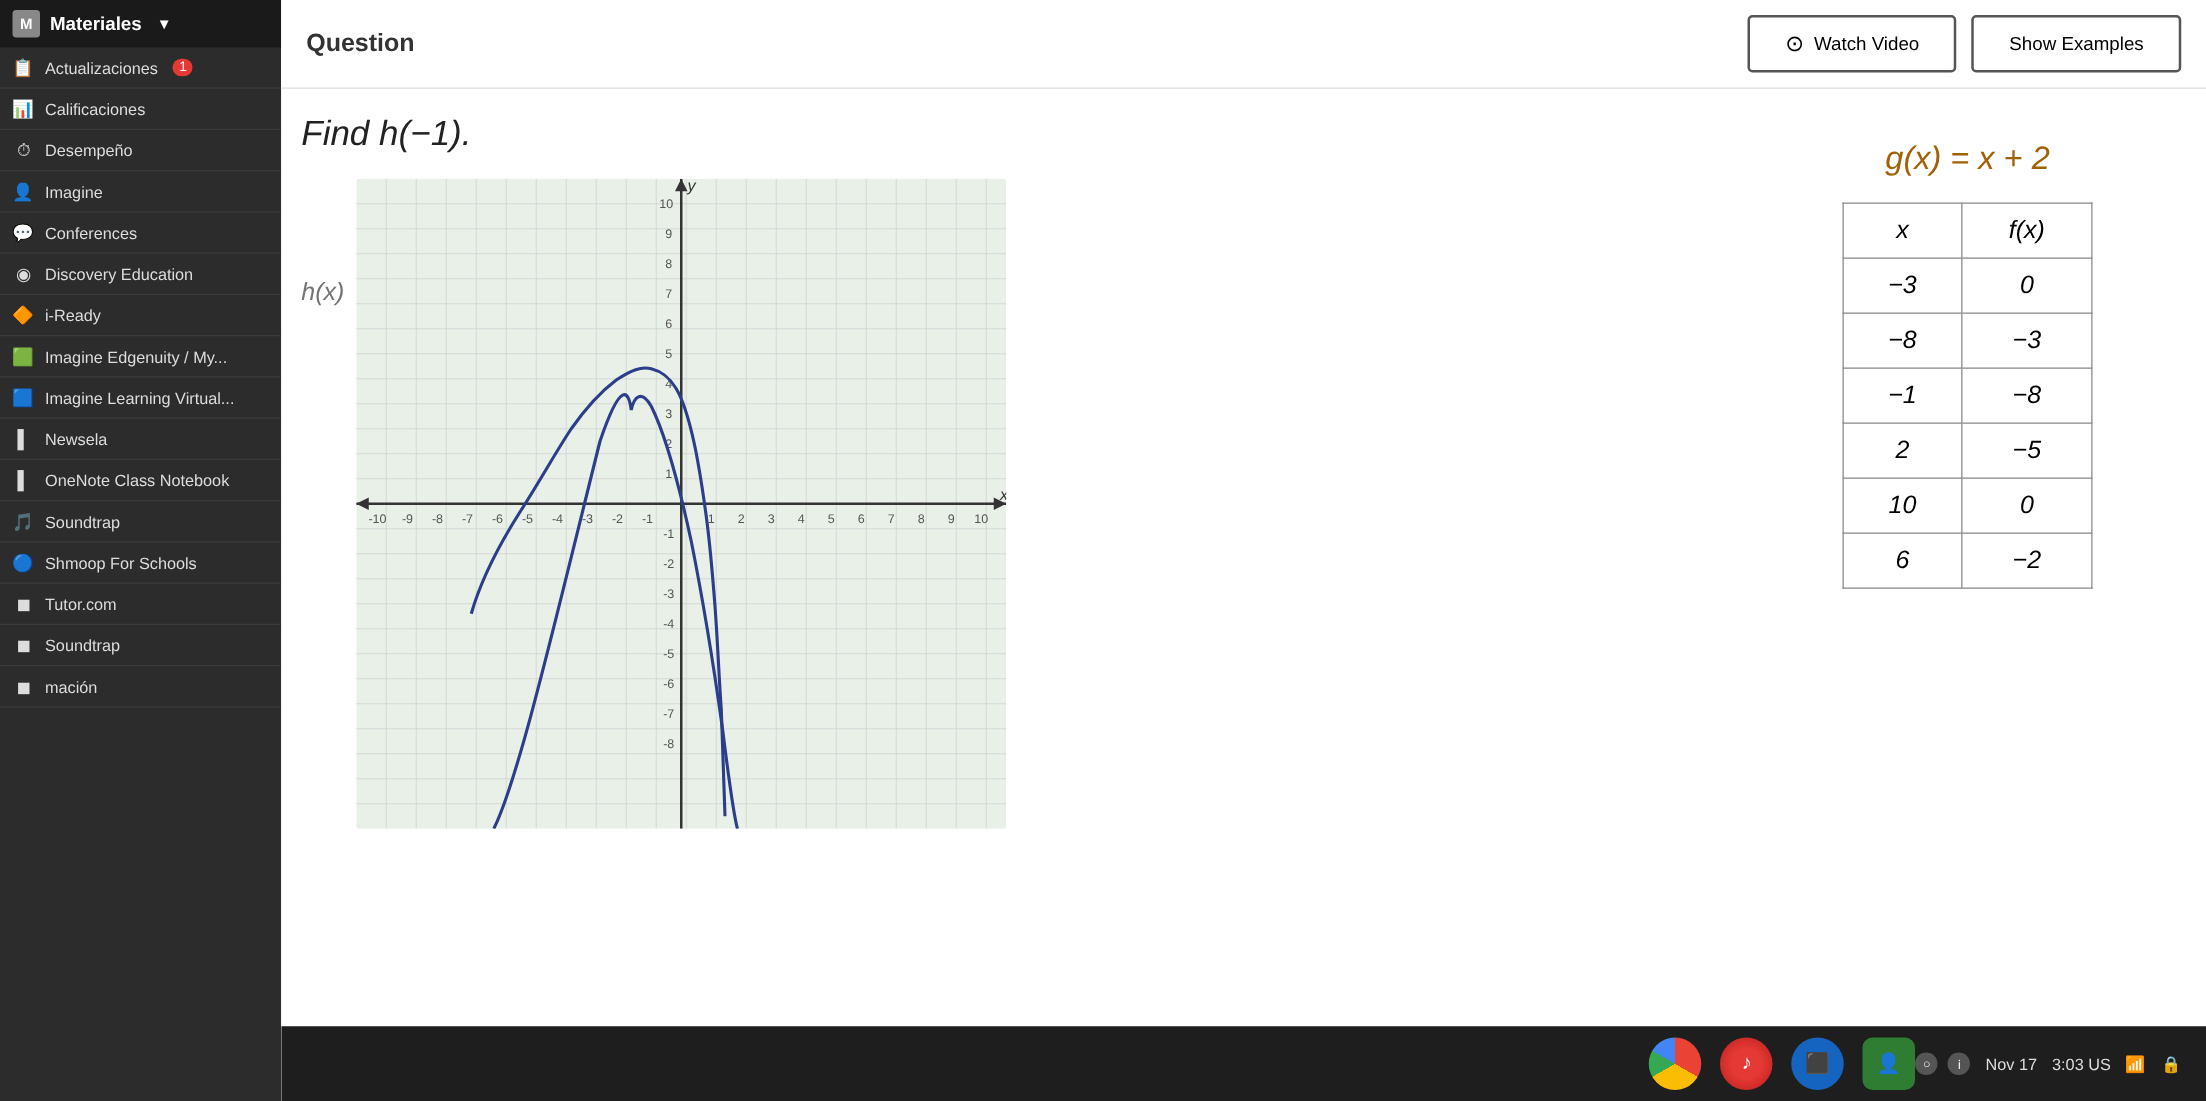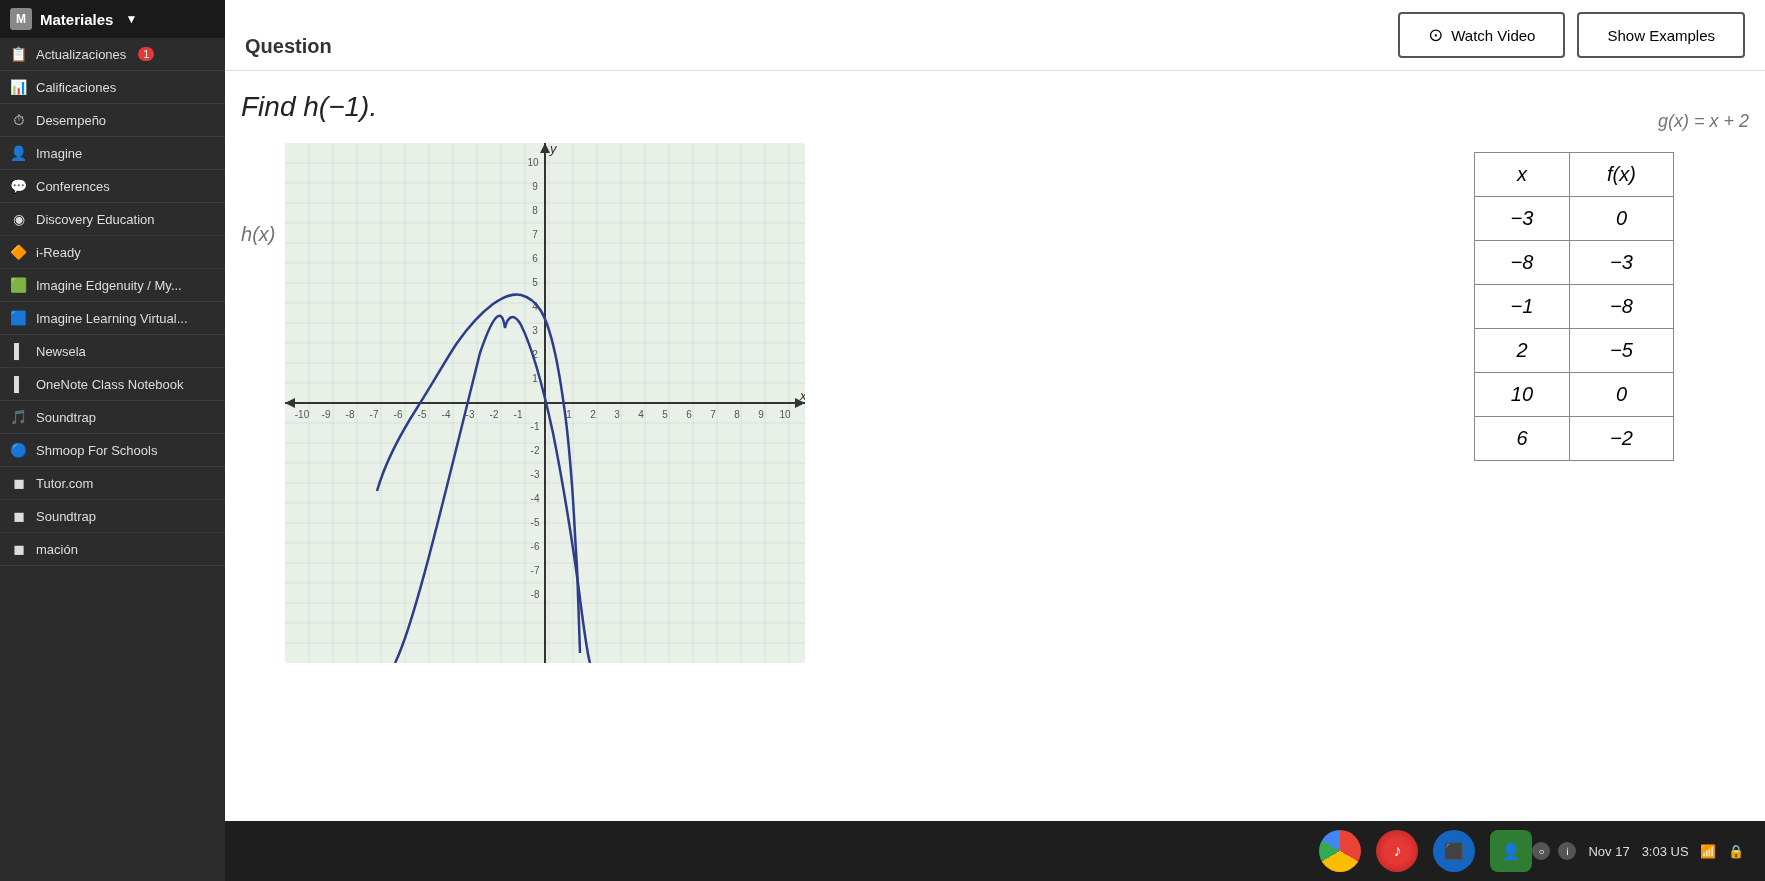--- a/index.html
+++ b/index.html
@@ -90,21 +90,21 @@
       background: #fff;
       display: flex;
       flex-direction: column;
       position: relative;
       overflow: hidden;
     }
 
     
     .content-header {
       display: flex;
-      align-items: flex-end;
+      align-items: center;
       padding: 12px 20px;
       border-bottom: 1px solid #ddd;
       background: #fff;
       justify-content: space-between;
     }
 
     .question-title {
       font-size: 20px;
       font-weight: bold;
       color: #333;
@@ -177,24 +177,24 @@
     
     .right-panel {
       width: 350px;
       display: flex;
       flex-direction: column;
       gap: 20px;
       padding-top: 20px;
     }
 
     .g-formula {
-      font-size: 18px;
+      font-size: 26px;
       font-style: italic;
-      color: #737373;
-      text-align: right;
+      color: #a16207;
+      text-align: center;
     }
 
     .function-table {
       border-collapse: collapse;
       width: 200px;
       margin: 0 auto;
     }
 
     .function-table th, .function-table td {
       border: 1px solid #888;

